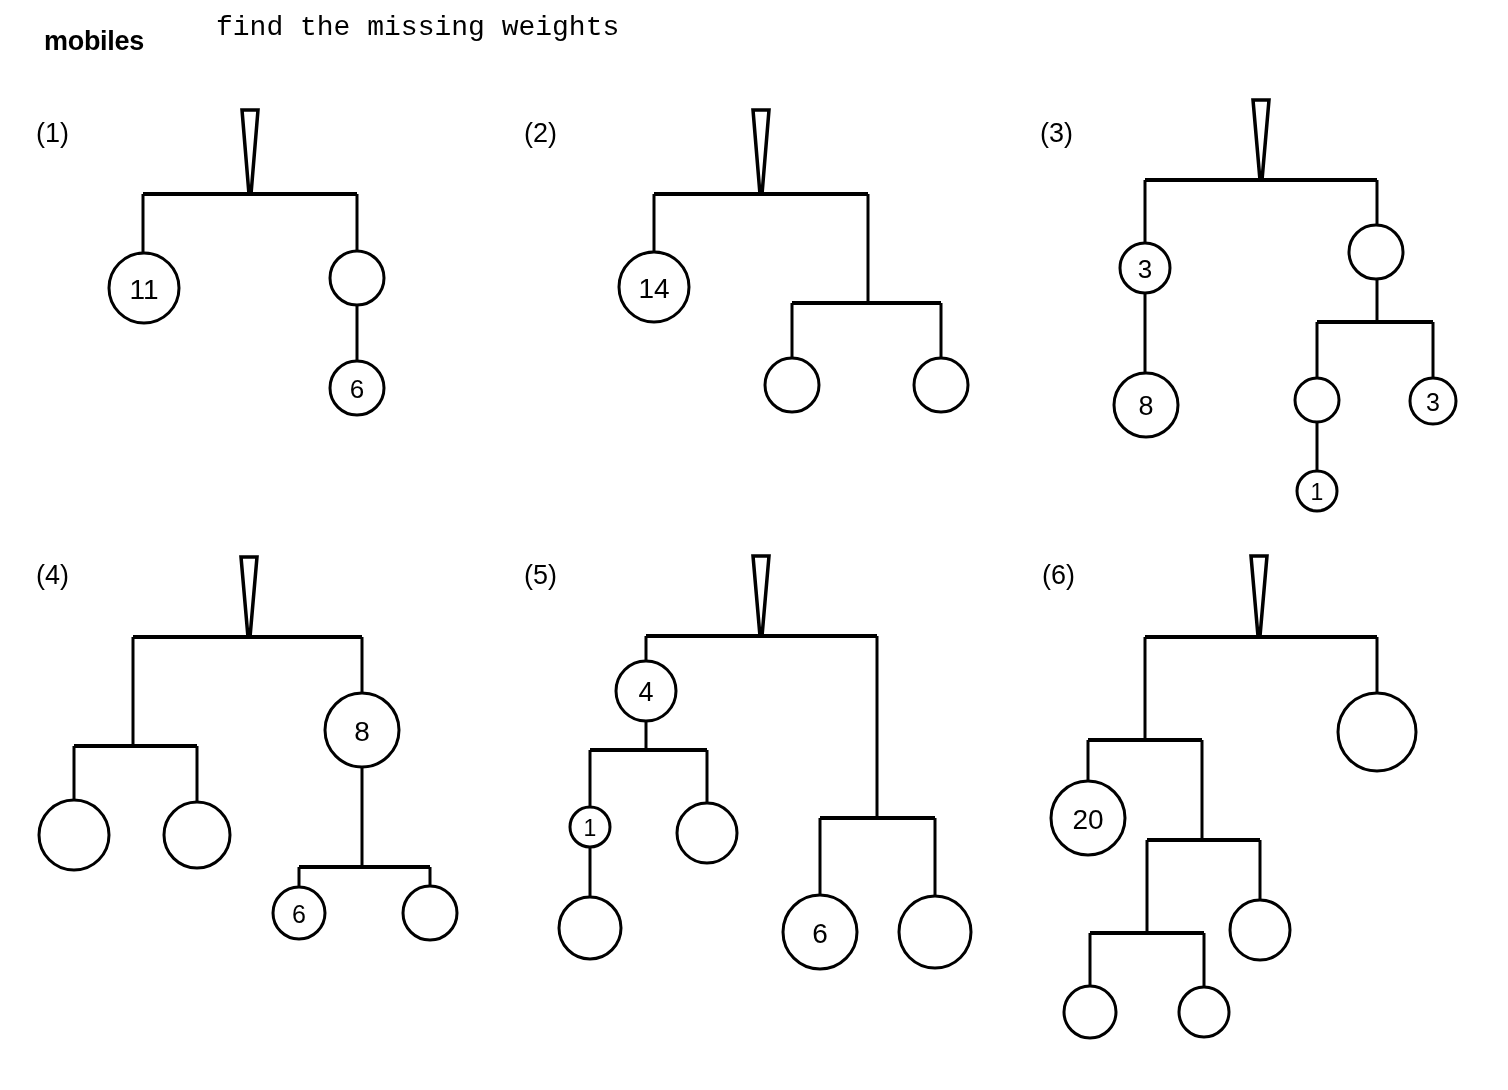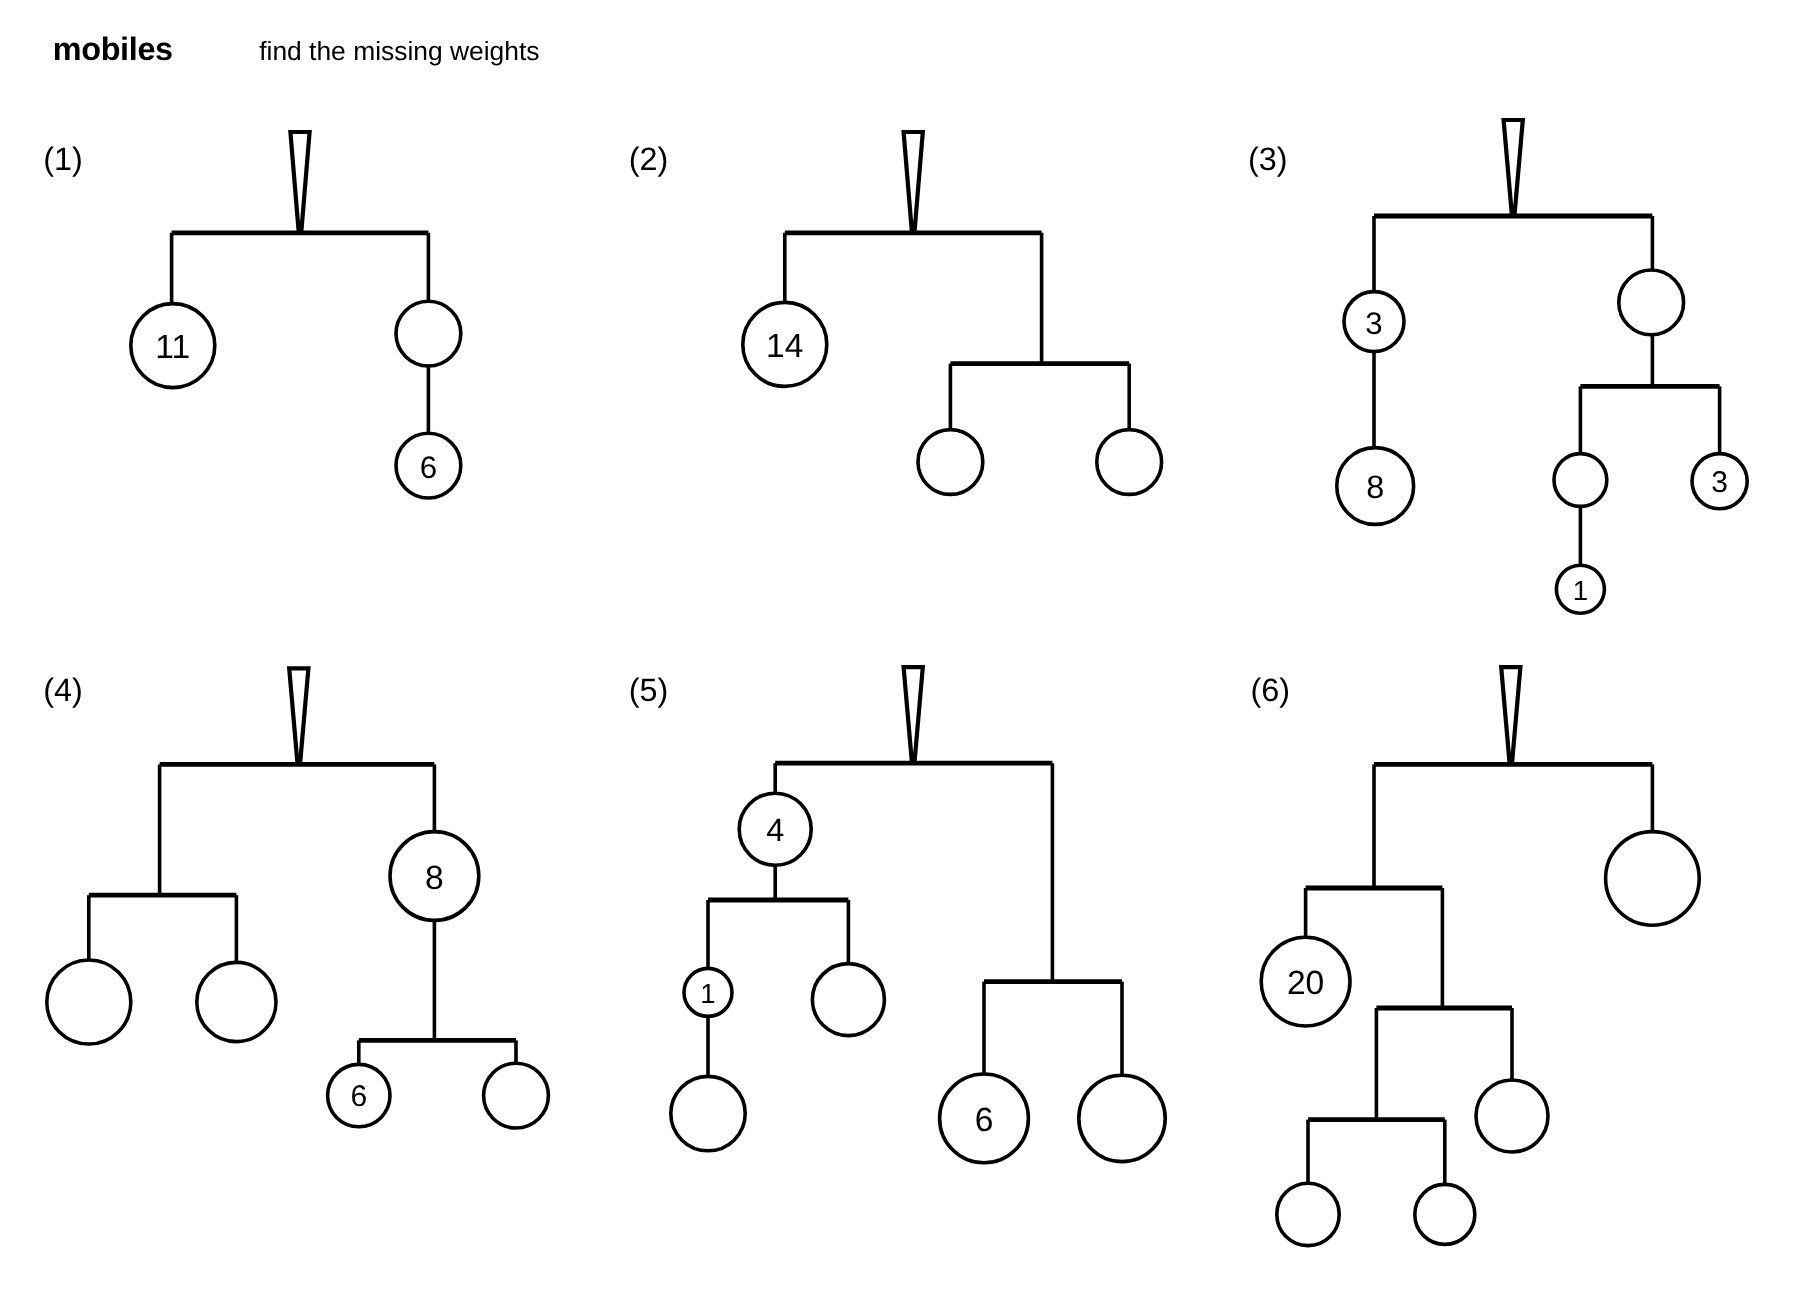--- a/index.html
+++ b/index.html
@@ -35,24 +35,24 @@
     left: 44px;
     top: 26px;
     font-size: 27px;
     font-weight: bold;
     letter-spacing: -0.3px;
     font-family: "Liberation Sans", sans-serif;
   }
   .header-subtitle {
     position: absolute;
     left: 216px;
-    top: 30px;
-    font-size: 22px;
+    top: 12px;
+    font-size: 28px;
     font-weight: normal;
-    font-family: Liberation Sans, sans-serif;
+    font-family: Liberation Mono, monospace;
   }
   .problem-label {
     position: absolute;
     font-size: 27px;
     font-family: "Liberation Sans", sans-serif;
     white-space: nowrap;
   }
   svg.mobile-canvas {
     position: absolute;
     left: 0;

